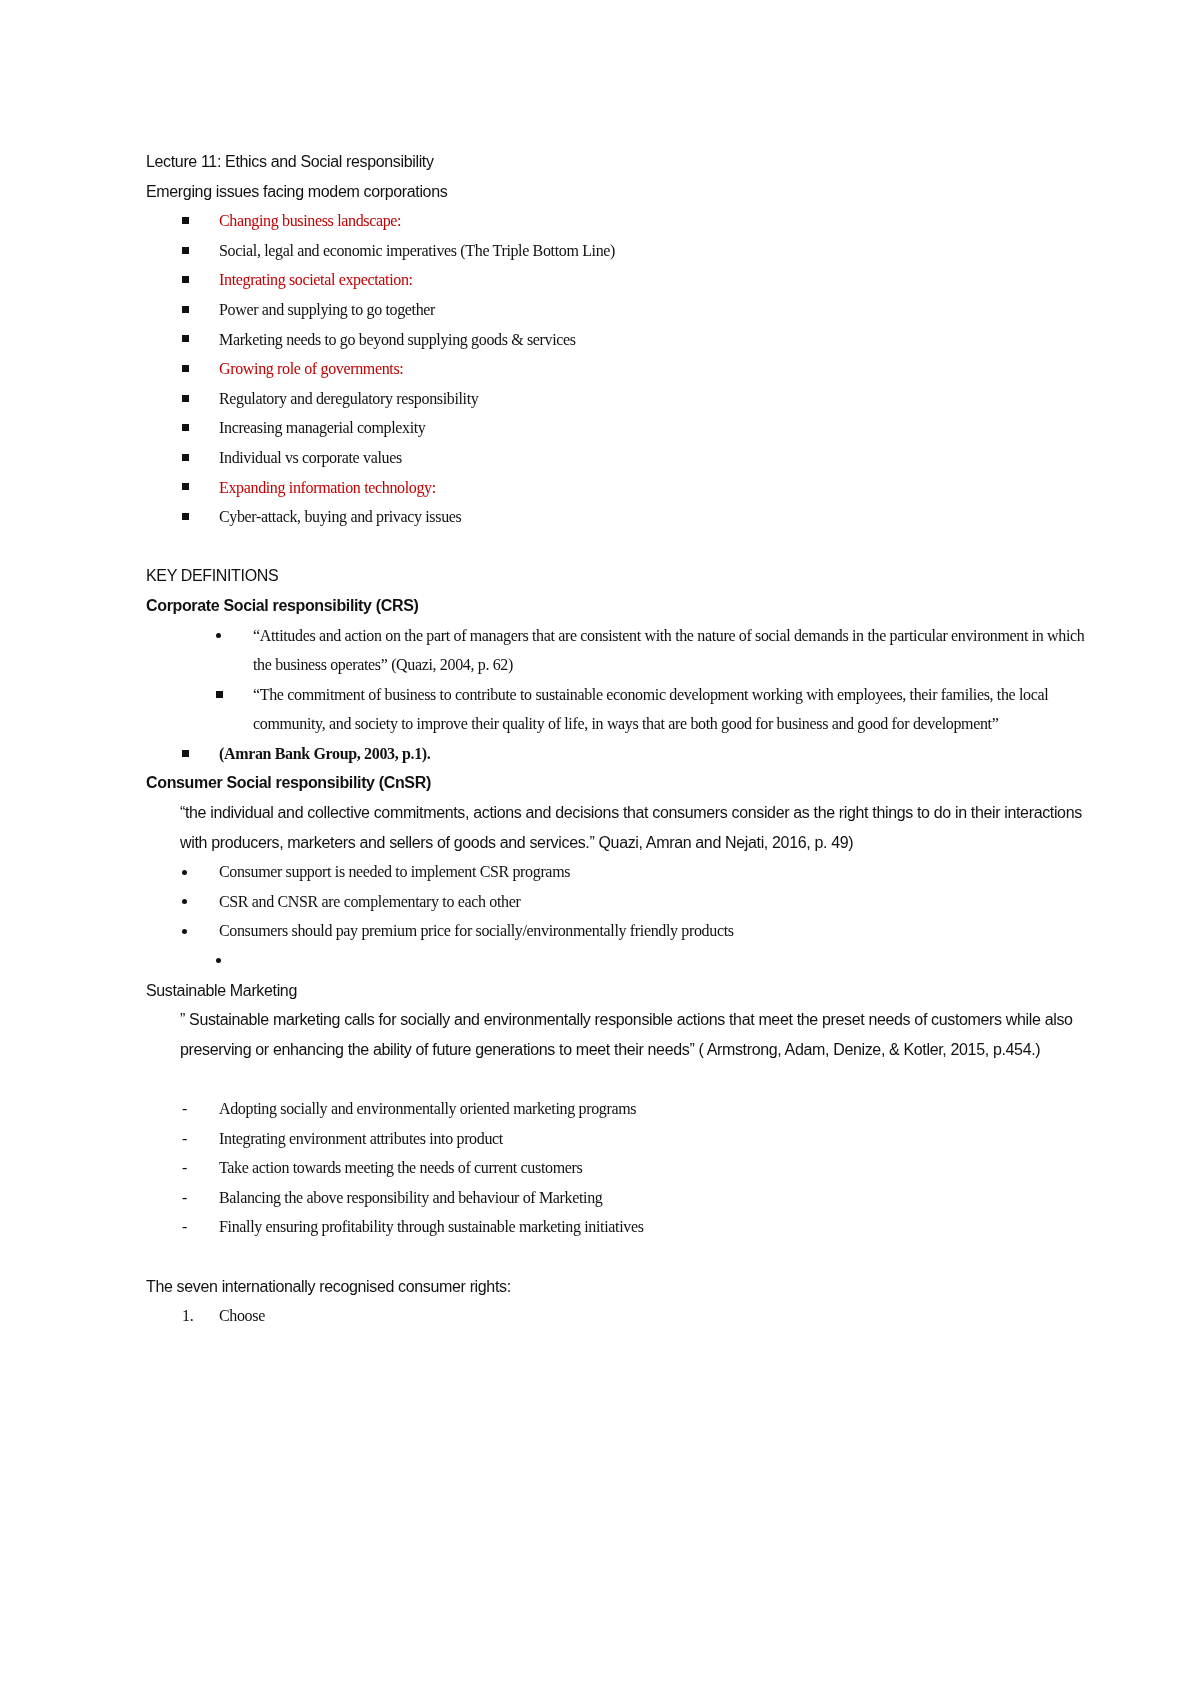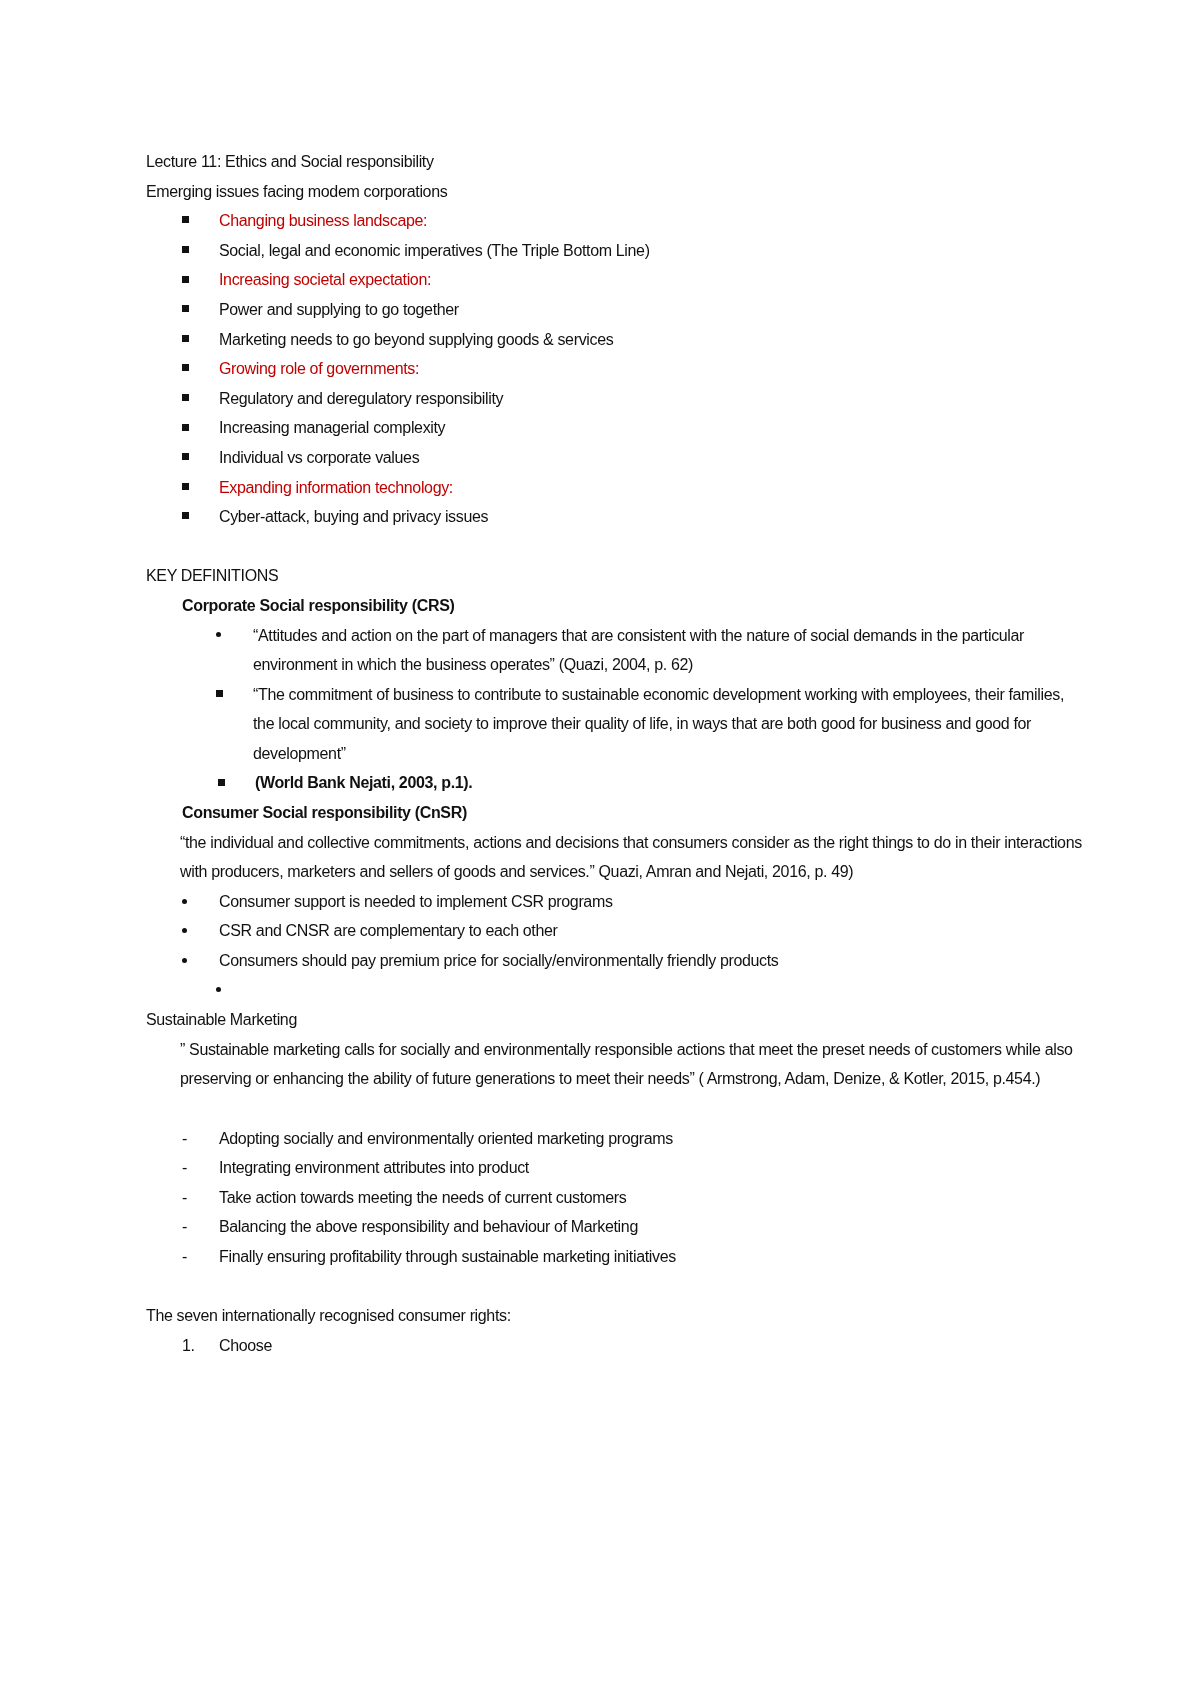--- a/index.html
+++ b/index.html
@@ -4,60 +4,60 @@
 <style>
   html, body { margin: 0; padding: 0; background: #ffffff; }
   body { width: 1200px; height: 1698px; position: relative; overflow: hidden; }
   .page {
     position: absolute; left: 146px; top: 147px; width: 940px;
     font-family: "Liberation Sans", sans-serif;
     font-size: 16px; color: #111111; line-height: 29.6px;
     letter-spacing: -0.35px;
   }
   .line { white-space: nowrap; }
-  .bold { font-weight: bold; margin-left: 36px; }
+  .bold { font-weight: bold; }
   .red { color: #c00000; }
-  .li { position: relative; padding-left: 73px; }
+  .li { position: relative; padding-left: 73px; font-family: Liberation Serif, serif; }
   .li .mk { position: absolute; left: 36px; top: 0; width: 20px; text-align: left; }
   .sq { display: inline-block; width: 7px; height: 7px; background: #111; vertical-align: middle; margin-top: -4px; }
   .dot { display: inline-block; width: 5px; height: 5px; border-radius: 50%; background: #111; vertical-align: middle; margin-top: -3px; }
   .wrap { white-space: normal; margin-left: 34px; }
   .gap { height: 29.6px; }
 </style>
 </head>
 <body>
 
 <div class="page">
 
   <div class="line">Lecture 11: Ethics and Social responsibility</div>
   <div class="line">Emerging issues facing modem corporations</div>
 
   <div>
     <div class="li line red"><span class="mk"><span class="sq"></span></span><span>Changing business landscape:</span></div>
     <div class="li line"><span class="mk"><span class="sq"></span></span><span>Social, legal and economic imperatives (The Triple Bottom Line)</span></div>
-    <div class="li line red"><span class="mk"><span class="sq"></span></span><span>Increasing societal expectation:</span></div>
+    <div class="li line red"><span class="mk"><span class="sq"></span></span><span>Integrating societal expectation:</span></div>
     <div class="li line"><span class="mk"><span class="sq"></span></span><span>Power and supplying to go together</span></div>
     <div class="li line"><span class="mk"><span class="sq"></span></span><span>Marketing needs to go beyond supplying goods &amp; services</span></div>
     <div class="li line red"><span class="mk"><span class="sq"></span></span><span>Growing role of governments:</span></div>
     <div class="li line"><span class="mk"><span class="sq"></span></span><span>Regulatory and deregulatory responsibility</span></div>
     <div class="li line"><span class="mk"><span class="sq"></span></span><span>Increasing managerial complexity</span></div>
     <div class="li line"><span class="mk"><span class="sq"></span></span><span>Individual vs corporate values</span></div>
     <div class="li line red"><span class="mk"><span class="sq"></span></span><span>Expanding information technology:</span></div>
     <div class="li line"><span class="mk"><span class="sq"></span></span><span>Cyber-attack, buying and privacy issues</span></div>
   </div>
 
   <div class="gap"></div>
 
   <div class="line">KEY DEFINITIONS</div>
   <div class="line bold">Corporate Social responsibility (CRS)</div>
 
   <div>
     <div class="li wrap"><span class="mk"><span class="dot"></span></span><span> “Attitudes and action on the part of managers that are consistent with the nature of social demands in the particular environment in which the business operates” (Quazi, 2004, p. 62)</span></div>
     <div class="li wrap"><span class="mk"><span class="sq"></span></span><span>“The commitment of business to contribute to sustainable  economic development working with employees, their families, the local community, and society to improve their quality of life, in ways that are both good for business and good for development”</span></div>
-    <div class="li line bold"><span class="mk"><span class="sq"></span></span><span>(World Bank Nejati, 2003, p.1).</span></div>
+    <div class="li line bold"><span class="mk"><span class="sq"></span></span><span>(Amran Bank Group, 2003, p.1).</span></div>
   </div>
 
   <div class="line bold">Consumer Social responsibility (CnSR)</div>
   <div class="wrap">“the individual and collective commitments, actions and decisions that consumers consider as the right things to do in their interactions with producers, marketers and sellers of goods and services.” Quazi, Amran and Nejati, 2016, p. 49)</div>
 
   <div>
     <div class="li line"><span class="mk"><span class="dot"></span></span><span>Consumer support is needed to implement CSR programs</span></div>
     <div class="li line"><span class="mk"><span class="dot"></span></span><span>CSR and  CNSR are complementary to each other</span></div>
     <div class="li line"><span class="mk"><span class="dot"></span></span><span>Consumers should pay premium price for socially/environmentally friendly products</span></div>
     <div class="li wrap"><span class="mk"><span class="dot"></span></span></div>

